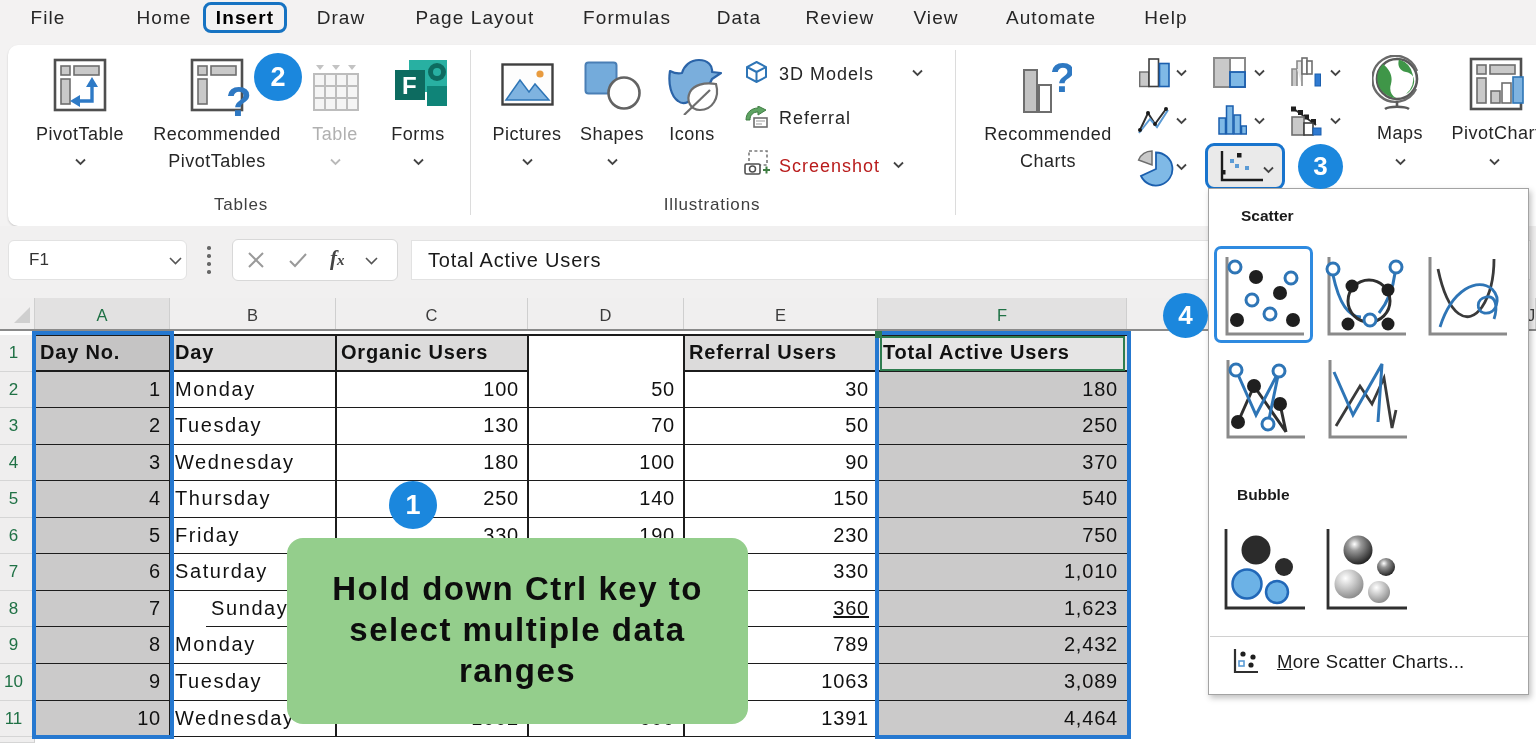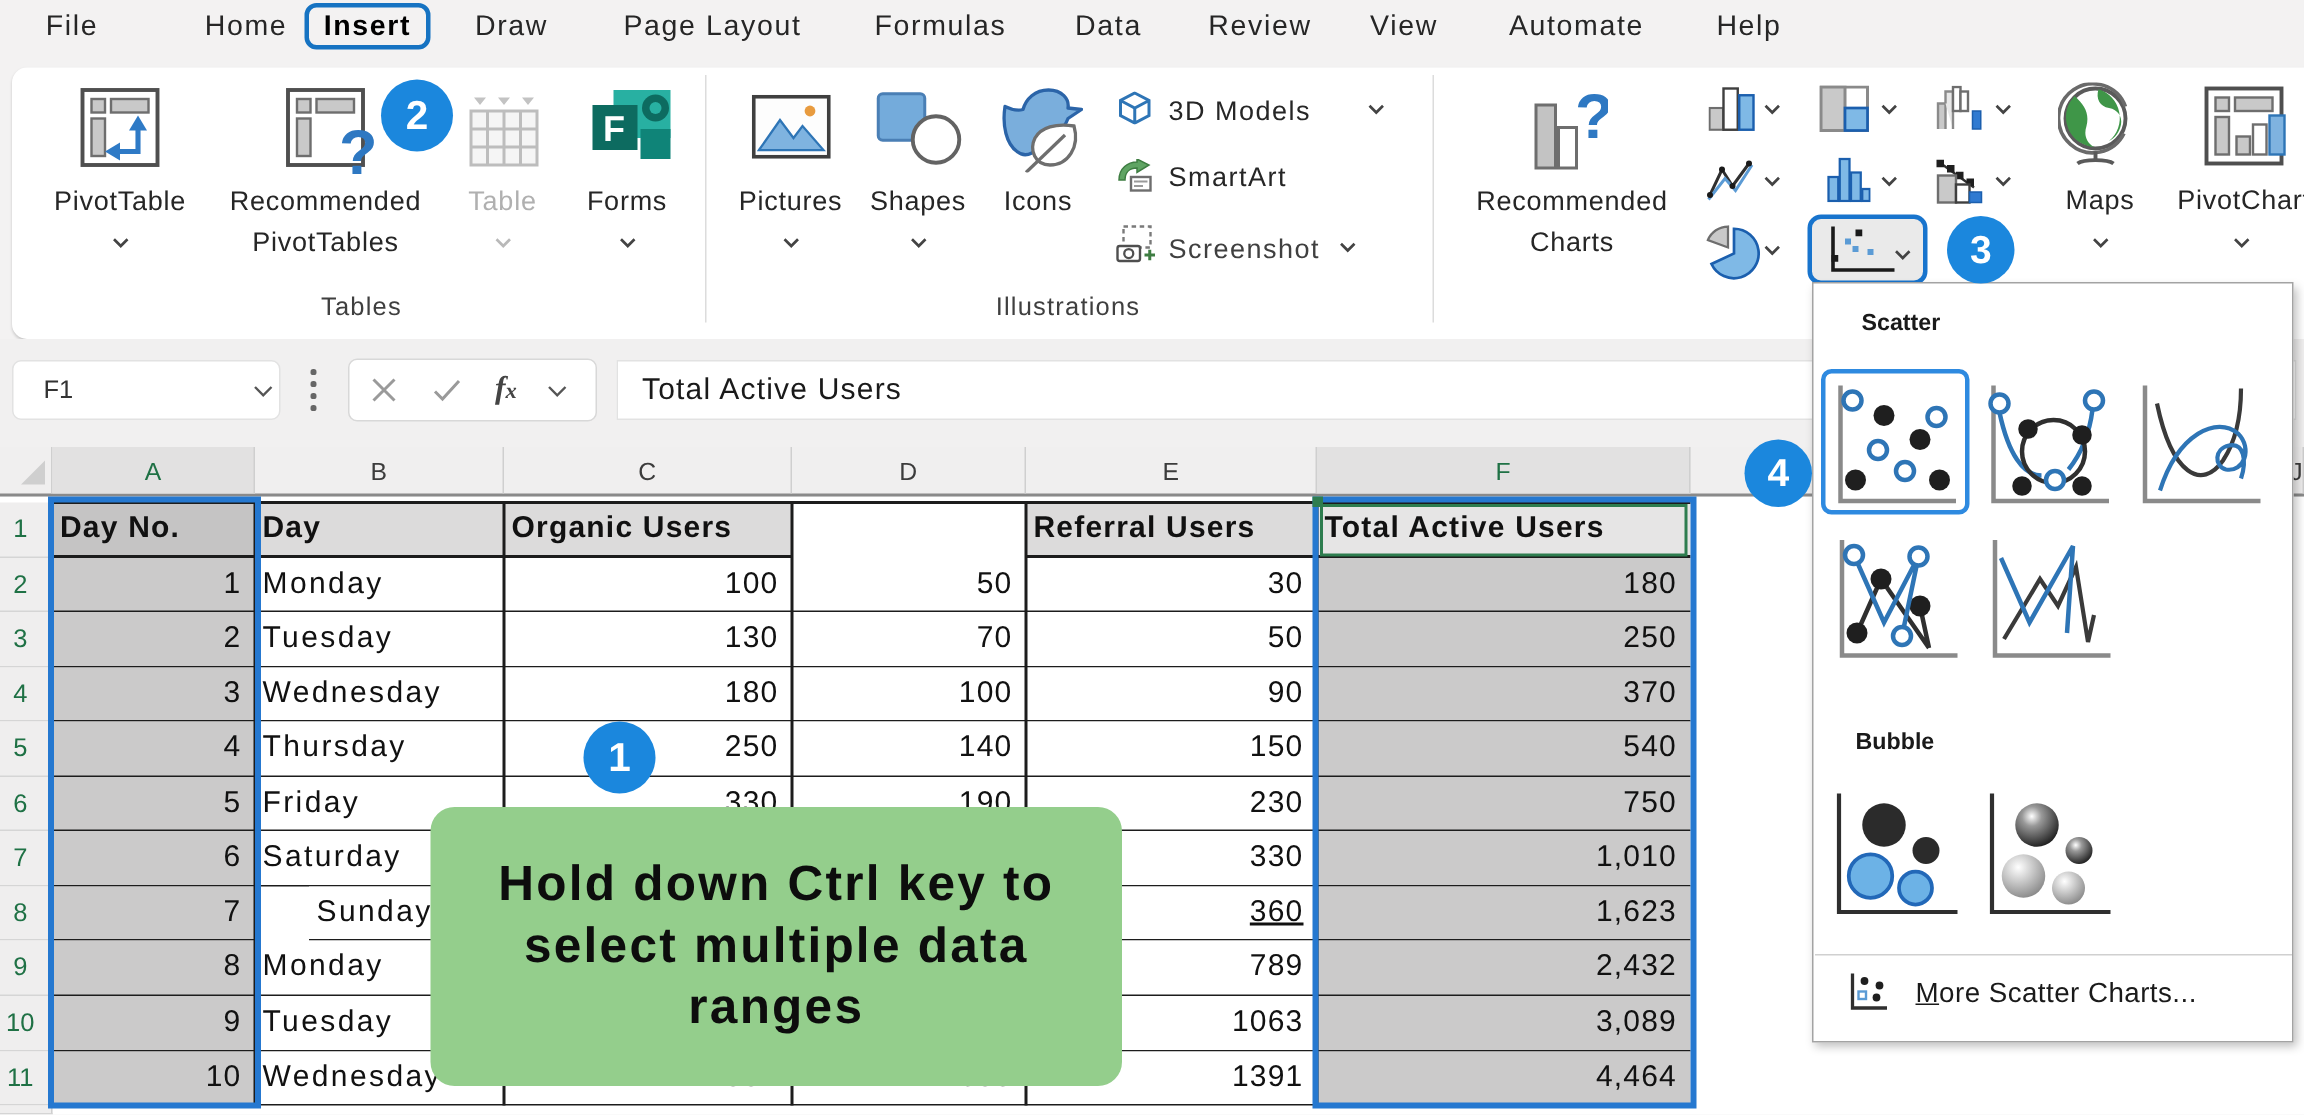--- a/index.html
+++ b/index.html
@@ -120,28 +120,28 @@
 </svg>
 <div class="abs" style="left:779px;top:64px;font-size:18px;letter-spacing:1px;color:#262626;">3D Models</div>
 <svg class="abs" style="left:912px;top:69px;" width="11" height="8">
       <path d="M1 1.5 L5.5 6 L10 1.5" stroke="#444" stroke-width="1.8" fill="none"></path>
     </svg>
 <svg class="abs" style="left:744px;top:106px;" width="25" height="23" viewBox="0 0 25 23">
 <path d="M2 14 C2 6 8 2 14 2 L14 0 L22 4 L14 9 L14 6 C9 6 6 9 6 14 Z" fill="#5fa463" stroke="#3e7d42" stroke-width="1"></path>
 <rect x="10" y="12" width="13" height="9" fill="#fff" stroke="#6e6e6e" stroke-width="1.6"></rect>
 <path d="M12 15 H21 M12 18 H18" stroke="#9a9a9a" stroke-width="1.2"></path>
 </svg>
-<div class="abs" style="left:779px;top:108px;font-size:18px;letter-spacing:1px;color:#262626;">SmartArt</div>
+<div class="abs" style="left:779px;top:108px;font-size:18px;letter-spacing:1px;color:#262626;">Referral</div>
 <svg class="abs" style="left:744px;top:150px;" width="28" height="28" viewBox="0 0 28 28">
 <rect x="5" y="1" width="18" height="14" fill="none" stroke="#7a7a7a" stroke-width="1.6" stroke-dasharray="3,2.4"></rect>
 <rect x="1" y="14" width="15" height="10" rx="1.5" fill="#fff" stroke="#4f4f4f" stroke-width="1.6"></rect>
 <circle cx="8.5" cy="19" r="3" fill="none" stroke="#4f4f4f" stroke-width="1.5"></circle>
 <path d="M19 20 H26 M22.5 16.5 V23.5" stroke="#3e7d42" stroke-width="2"></path>
 </svg>
-<div class="abs" style="left:779px;top:156px;font-size:18px;letter-spacing:1px;color:#404040;">Screenshot</div>
+<div class="abs" style="left:779px;top:156px;font-size:18px;letter-spacing:1px;color:#b91c1c;">Screenshot</div>
 <svg class="abs" style="left:893px;top:161px;" width="11" height="8">
       <path d="M1 1.5 L5.5 6 L10 1.5" stroke="#444" stroke-width="1.8" fill="none"></path>
     </svg>
 <div class="glabel" style="left:712px;">Illustrations</div>
 <div class="gsep" style="left:955px;"></div>
 <svg class="abs" style="left:1022px;top:58px;" width="50" height="60" viewBox="0 0 50 60">
 <rect x="2" y="12" width="13" height="42" fill="#c3c3c3" stroke="#6e6e6e" stroke-width="2"></rect>
 <rect x="17" y="27" width="12" height="27" fill="#fff" stroke="#6e6e6e" stroke-width="2"></rect>
 <text x="28" y="34" font-family="Liberation Sans" font-size="42" font-weight="bold" fill="#2e78c2">?</text>
 </svg>

